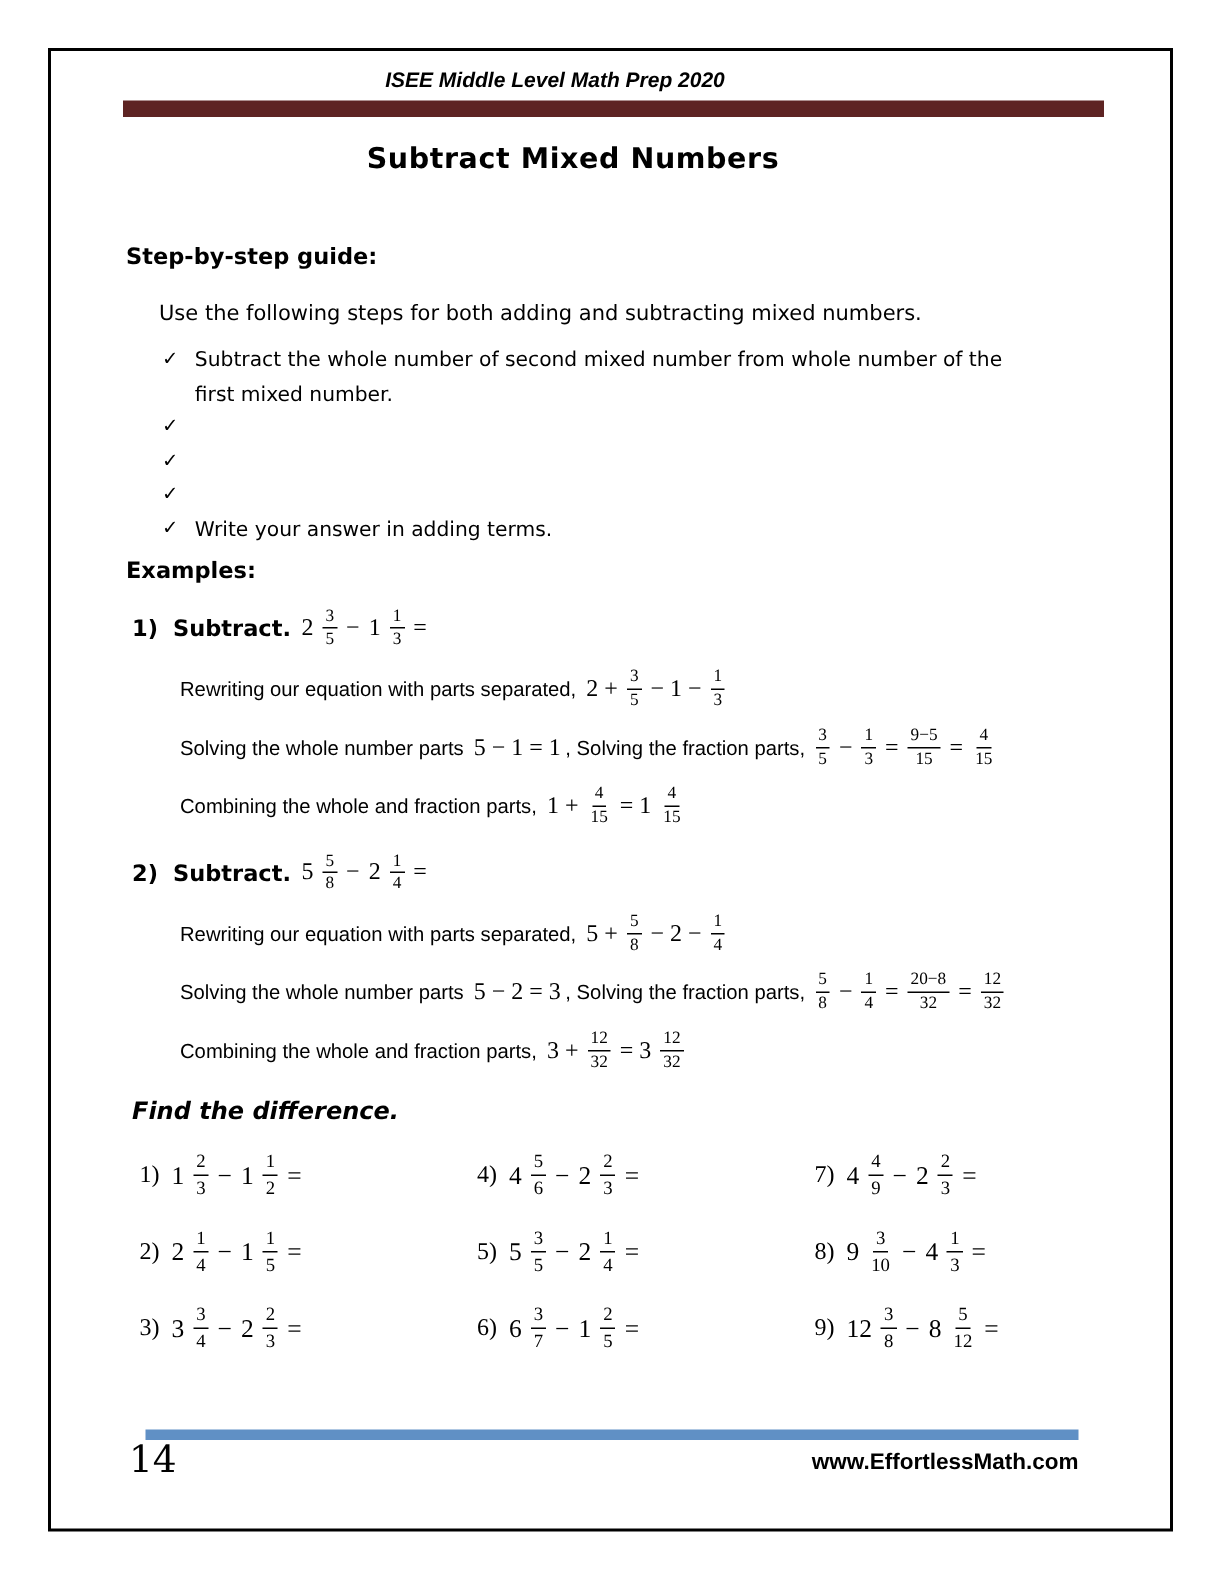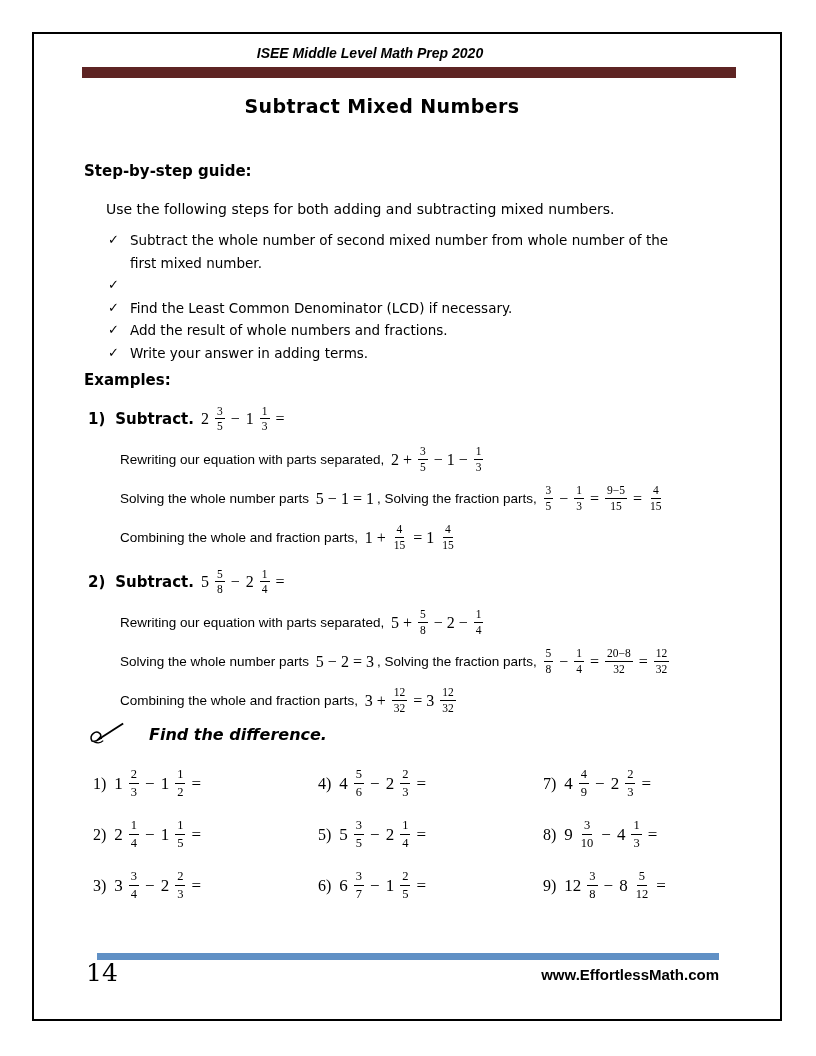--- a/index.html
+++ b/index.html
@@ -32,21 +32,21 @@
   .ex-head{display:flex;align-items:center;height:42px;}
   .ex-num{font-weight:bold;font-size:15px;margin-right:10px;font-family:"DejaVu Sans",sans-serif;}
   .ex-label{font-weight:bold;font-size:15px;margin-right:4px;font-family:"DejaVu Sans",sans-serif;}
   .ex-line{display:flex;align-items:center;height:39px;margin-left:32px;flex-wrap:nowrap;white-space:nowrap;}
   .math{font-family:"Liberation Serif",serif;font-size:16px;margin:0 3px;white-space:pre;}
   .btxt{font-size:13.5px;white-space:pre;}
   .frac{display:inline-flex;flex-direction:column;align-items:center;margin:0 3px;
         font-family:"Liberation Serif",serif;}
   .fnum{border-bottom:1.3px solid #000;padding:0 2px;font-size:11.5px;line-height:1.25;}
   .fden{padding:0 2px;font-size:11.5px;line-height:1.3;}
-  .ex-header{position:absolute;left:88px;top:719px;display:flex;align-items:center;gap:23px;height:30px;}
+  .ex-header{position:absolute;left:88px;top:719px;display:flex;align-items:center;gap:12px;height:30px;flex-direction:column;}
   .ex-header-label{font-weight:bold;font-style:italic;font-size:16px;font-family:"DejaVu Sans",sans-serif;}
   .pen-icon{width:38px;height:26px;}
   .exercise-grid{
     position:absolute;left:93px;top:758px;
     display:grid;grid-auto-flow:column;
     grid-template-rows:repeat(3,51px);grid-template-columns:225px 225px 205px;
     align-items:center;
   }
   .prob{display:flex;align-items:center;}
   .pnum{font-family:"Liberation Serif",serif;font-size:16px;margin-right:5px;}
@@ -72,25 +72,23 @@
 <div class="guide-steps comic" id="guide-steps">
     <div class="step">
       <span class="check">✓</span>
       <span class="step-text">Subtract the whole number of second mixed number from whole number of the first mixed number.</span>
     </div>
     <div class="step">
       <span class="check">✓</span>
     </div>
     <div class="step">
       <span class="check">✓</span>
-      <span class="step-text">Find the Least Common Denominator (LCD) if necessary.</span>
-    </div>
-    <div class="step">
-      <span class="check">✓</span>
-      <span class="step-text">Add the result of whole numbers and fractions.</span>
+    </div>
+    <div class="step">
+      <span class="check">✓</span>
     </div>
     <div class="step">
       <span class="check">✓</span>
       <span class="step-text">Write your answer in adding terms.</span>
     </div>
   </div>
 
 <div class="examples-heading comic">Examples:</div>
 <div class="examples" id="examples">
     <div class="example">

